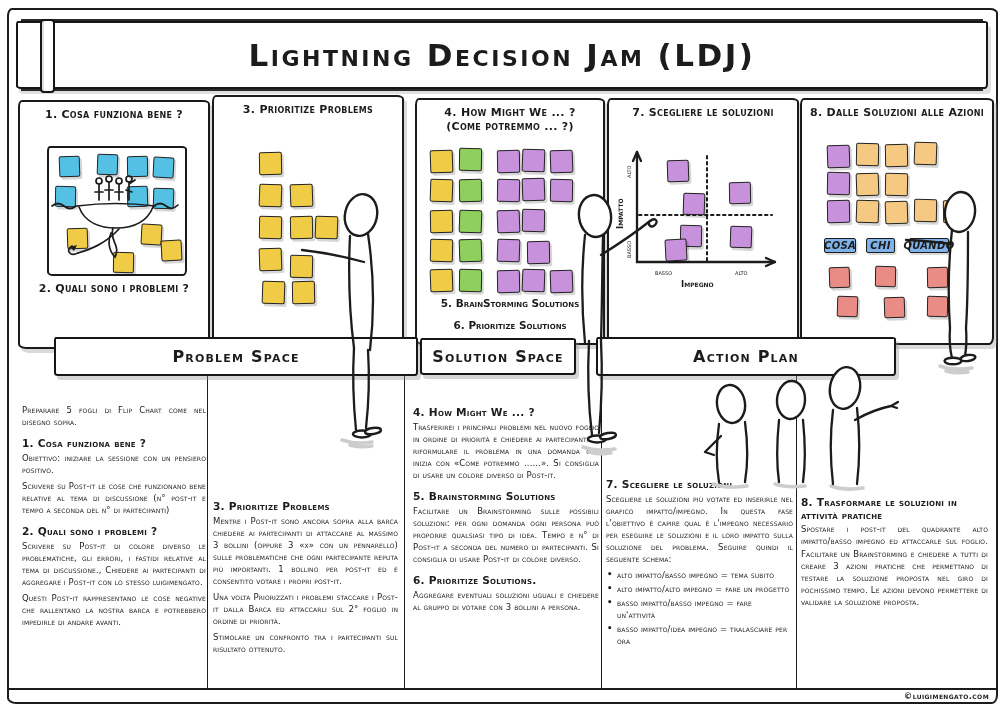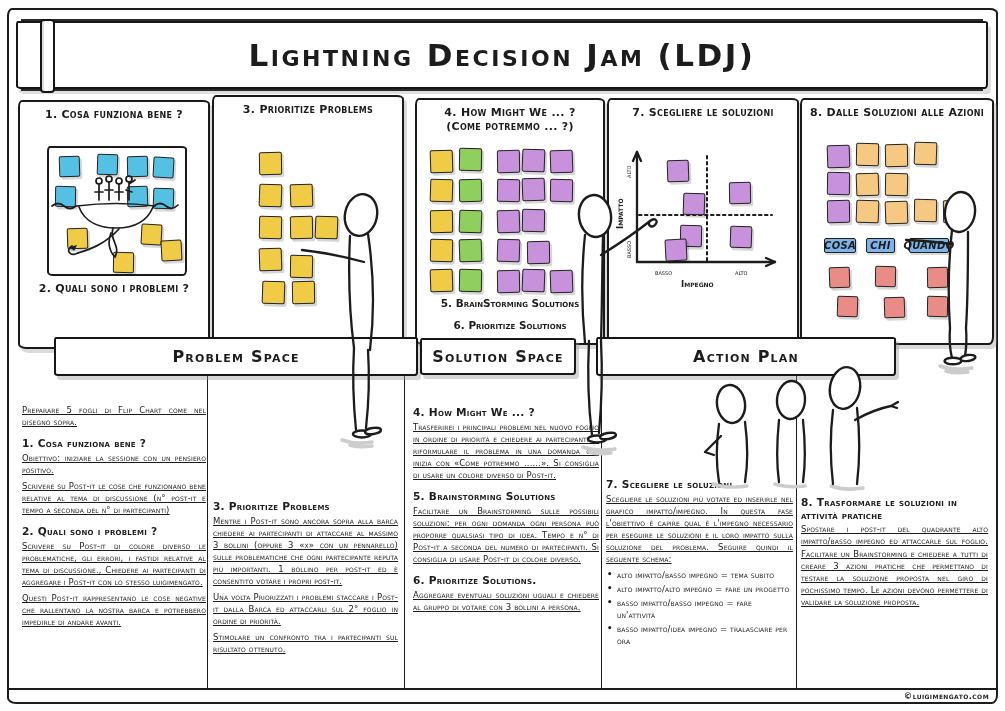--- a/index.html
+++ b/index.html
@@ -43,21 +43,21 @@
   .banner{position:absolute;background:#fff;border:2.3px solid #161616;z-index:5;
           border-radius:2px 4px 3px 4px/4px 2px 4px 3px;box-shadow:3px 4px 0 rgba(150,150,150,.4);
           display:flex;align-items:center;justify-content:center;font-variant:small-caps;
           font-weight:bold;font-size:16px;letter-spacing:1.2px;}
   #banner-problem{left:30px;top:337px;width:360px;height:35px;margin-left:24px;}
   #banner-solution{left:420px;top:338px;width:152px;height:33px;}
   #banner-action{left:596px;top:337px;width:296px;height:35px;}
   
   .tcol{position:absolute;font-size:8.5px;line-height:1.42;text-align:justify;
           font-variant:small-caps;letter-spacing:.12px;}
-  .tcol p{margin:0 0 4px 0;text-decoration:underline;}
+  .tcol p{margin:0 0 4px 0;}
   .tcol h3{font-size:10.6px;margin:9px 0 2px 0;letter-spacing:.25px;line-height:1.2;text-align:left;}
   .tcol h3.first{margin-top:0;}
   #col1{left:22px;top:404px;width:184px;}
   #col2{left:213px;top:500px;width:185px;}
   #col3{left:413px;top:406px;width:186px;}
   #col4{left:606px;top:478px;width:187px;}
   #col5{left:801px;top:496px;width:187px;}
   ul.bullets{list-style:none;margin:2px 0 0 0;padding:0 0 0 11px;text-align:left;}
   ul.bullets li{position:relative;margin-bottom:2px;}
   ul.bullets li::before{content:"\2022";position:absolute;left:-10px;top:-1px;font-weight:bold;}

